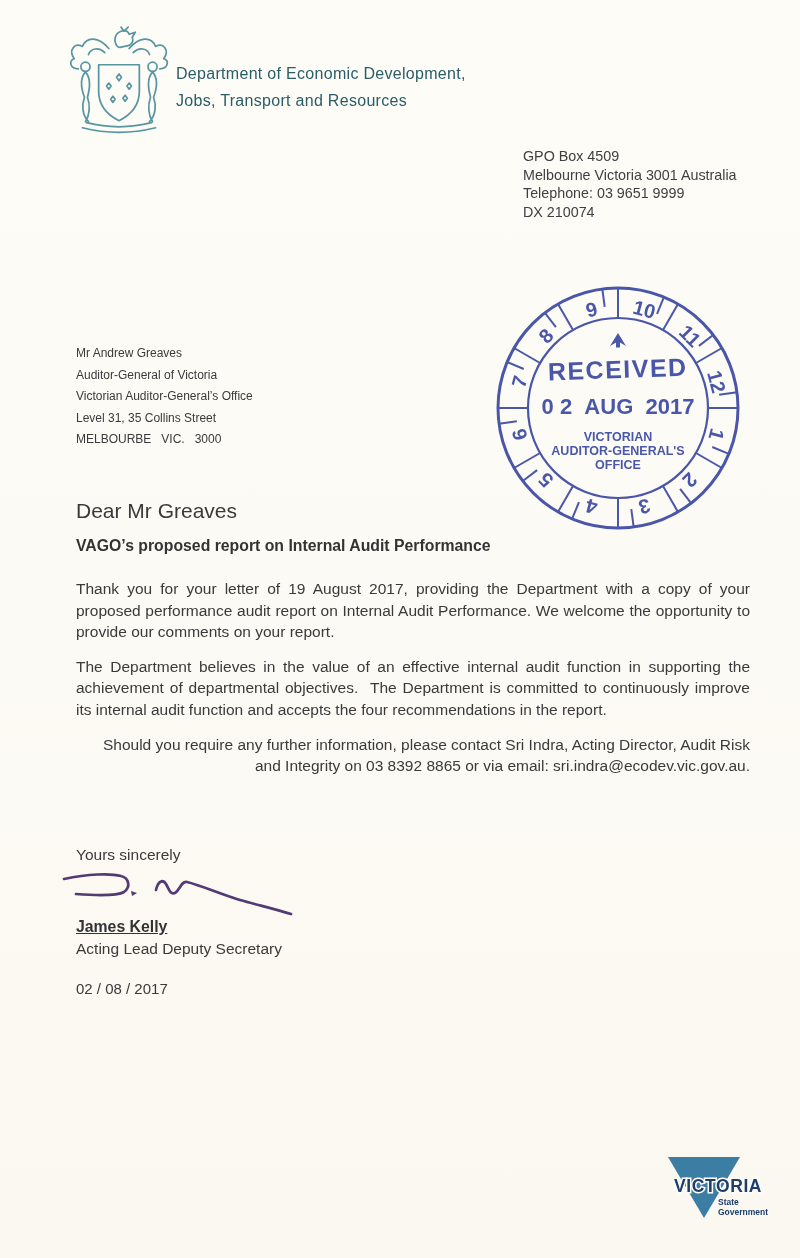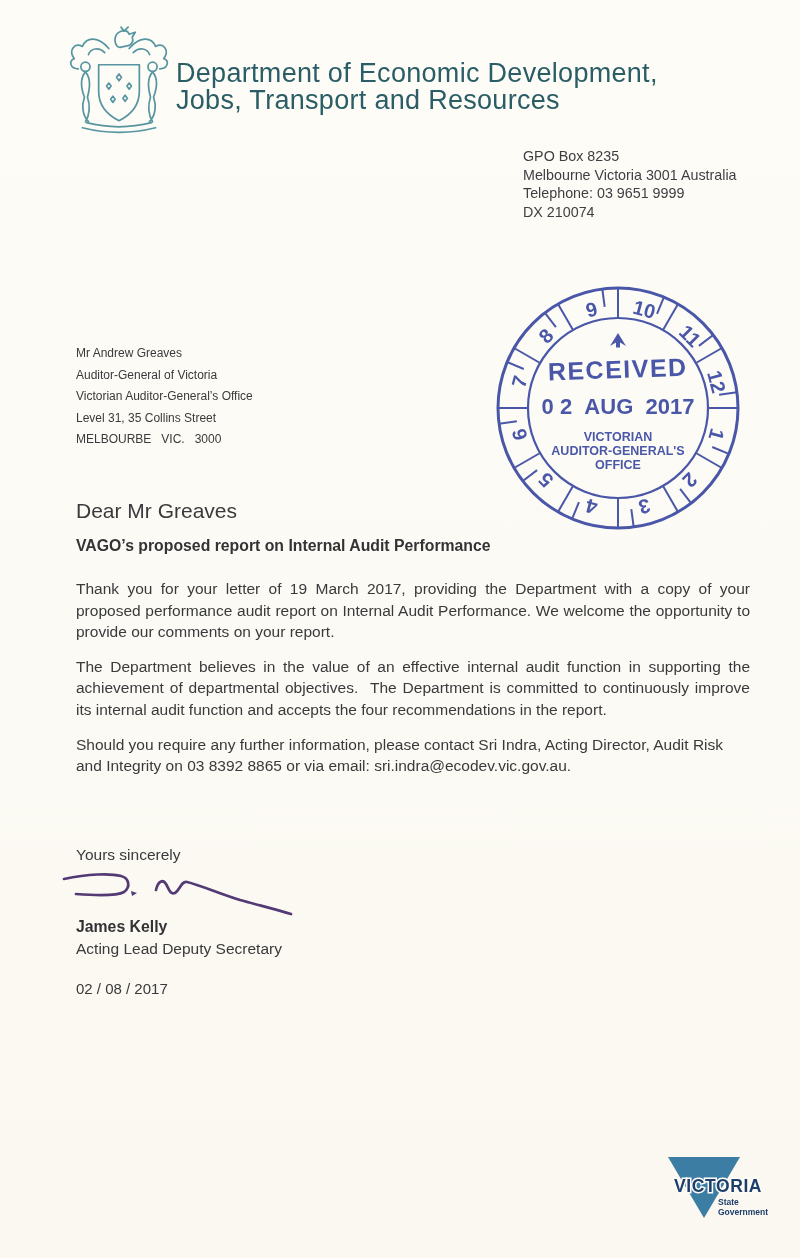--- a/index.html
+++ b/index.html
@@ -18,21 +18,21 @@
     color: #3a3a3c;
   }
   
   .coat-of-arms {
     position: absolute; left: 58px; top: 24px;
     width: 122px; height: 112px;
   }
   .dept-name {
     position: absolute; left: 176px; top: 60px;
     color: #2b5d67;
-    font-size: 27px;
+    font-size: 16px;
     line-height: 27px;
     letter-spacing: 0.3px;
     font-weight: 400;
   }
   
   .contact-block {
     position: absolute; left: 523px; top: 147px;
     font-size: 14.3px;
     line-height: 18.6px;
     color: #3f3f43;
@@ -58,26 +58,26 @@
   .subject {
     position: absolute; left: 76px; top: 537px;
     font-size: 15.8px; font-weight: bold; color: #333336;
   }
   .body-text {
     position: absolute; left: 76px; top: 578px; width: 674px;
     font-size: 15.5px; line-height: 21.6px;
     text-align: justify;
   }
   .body-text p { margin: 0 0 13px 0; }
-  .body-text p:last-child { text-align: left; }
+  .body-text p:last-child { text-align: right; }
   .closing { position: absolute; left: 76px; top: 846px; font-size: 15.5px; }
   .signature { position: absolute; left: 58px; top: 868px; width: 242px; height: 52px; }
   .signatory-name {
     position: absolute; left: 76px; top: 918px;
-    font-size: 15.8px; font-weight: bold; color: #333336;
+    font-size: 15.8px; font-weight: bold; color: #333336; text-decoration: underline;
   }
   .signatory-title { position: absolute; left: 76px; top: 940px; font-size: 15.5px; }
   .letter-date { position: absolute; left: 76px; top: 980px; font-size: 15px; }
   
   .vic-logo { position: absolute; left: 660px; top: 1150px; width: 130px; height: 82px; }
   .vic-logo text { font-family: "Liberation Sans", sans-serif; }
 </style>
 </head>
 <body>
 
@@ -119,21 +119,21 @@
       </g>
     </g>
   </svg>
 
   <div class="dept-name">
     <div>Department of Economic Development,</div>
     <div>Jobs, Transport and Resources</div>
   </div>
 
   <div class="contact-block">
-    <div>GPO Box 8235</div>
+    <div>GPO Box 4509</div>
     <div>Melbourne Victoria 3001 Australia</div>
     <div>Telephone: 03 9651 9999</div>
     <div>DX 210074</div>
   </div>
 
   <svg class="stamp" viewBox="0 0 250 250">
     <g stroke="#3b4aa2" fill="none">
       <circle cx="125" cy="125" r="120" stroke-width="3"></circle>
       <circle cx="125" cy="125" r="90" stroke-width="2.2"></circle>
 
@@ -194,21 +194,21 @@
     <div>Auditor-General of Victoria</div>
     <div>Victorian Auditor-General’s Office</div>
     <div>Level 31, 35 Collins Street</div>
     <div>MELBOURBE&nbsp;&nbsp;&nbsp;VIC.&nbsp;&nbsp;&nbsp;3000</div>
   </div>
 
   <div class="salutation">Dear Mr Greaves</div>
   <div class="subject">VAGO’s proposed report on Internal Audit Performance</div>
 
   <div class="body-text">
-    <p>Thank you for your letter of 19 March 2017, providing the Department with a copy of your proposed performance audit report on Internal Audit Performance. We welcome the opportunity to provide our comments on your report.</p>
+    <p>Thank you for your letter of 19 August 2017, providing the Department with a copy of your proposed performance audit report on Internal Audit Performance. We welcome the opportunity to provide our comments on your report.</p>
     <p>The Department believes in the value of an effective internal audit function in supporting the achievement of departmental objectives. &nbsp;The Department is committed to continuously improve its internal audit function and accepts the four recommendations in the report.</p>
     <p>Should you require any further information, please contact Sri Indra, Acting Director, Audit Risk and Integrity on 03 8392 8865 or via email: sri.indra@ecodev.vic.gov.au.</p>
   </div>
 
   <div class="closing">Yours sincerely</div>
 
   <svg class="signature" viewBox="0 0 242 52">
     <g stroke="#533a75" stroke-width="2.7" fill="none" stroke-linecap="round">
       <path d="M6,11 C30,6 52,5 63,8 C71,10 73,19 66,24 C59,28 32,27 18,26"></path>
       <path d="M98,22 C100,13 105,11 108,16 C111,21 112,27 117,25 C122,22 123,13 129,14 C142,17 162,26 182,32 C200,37 220,42 233,46"></path>

